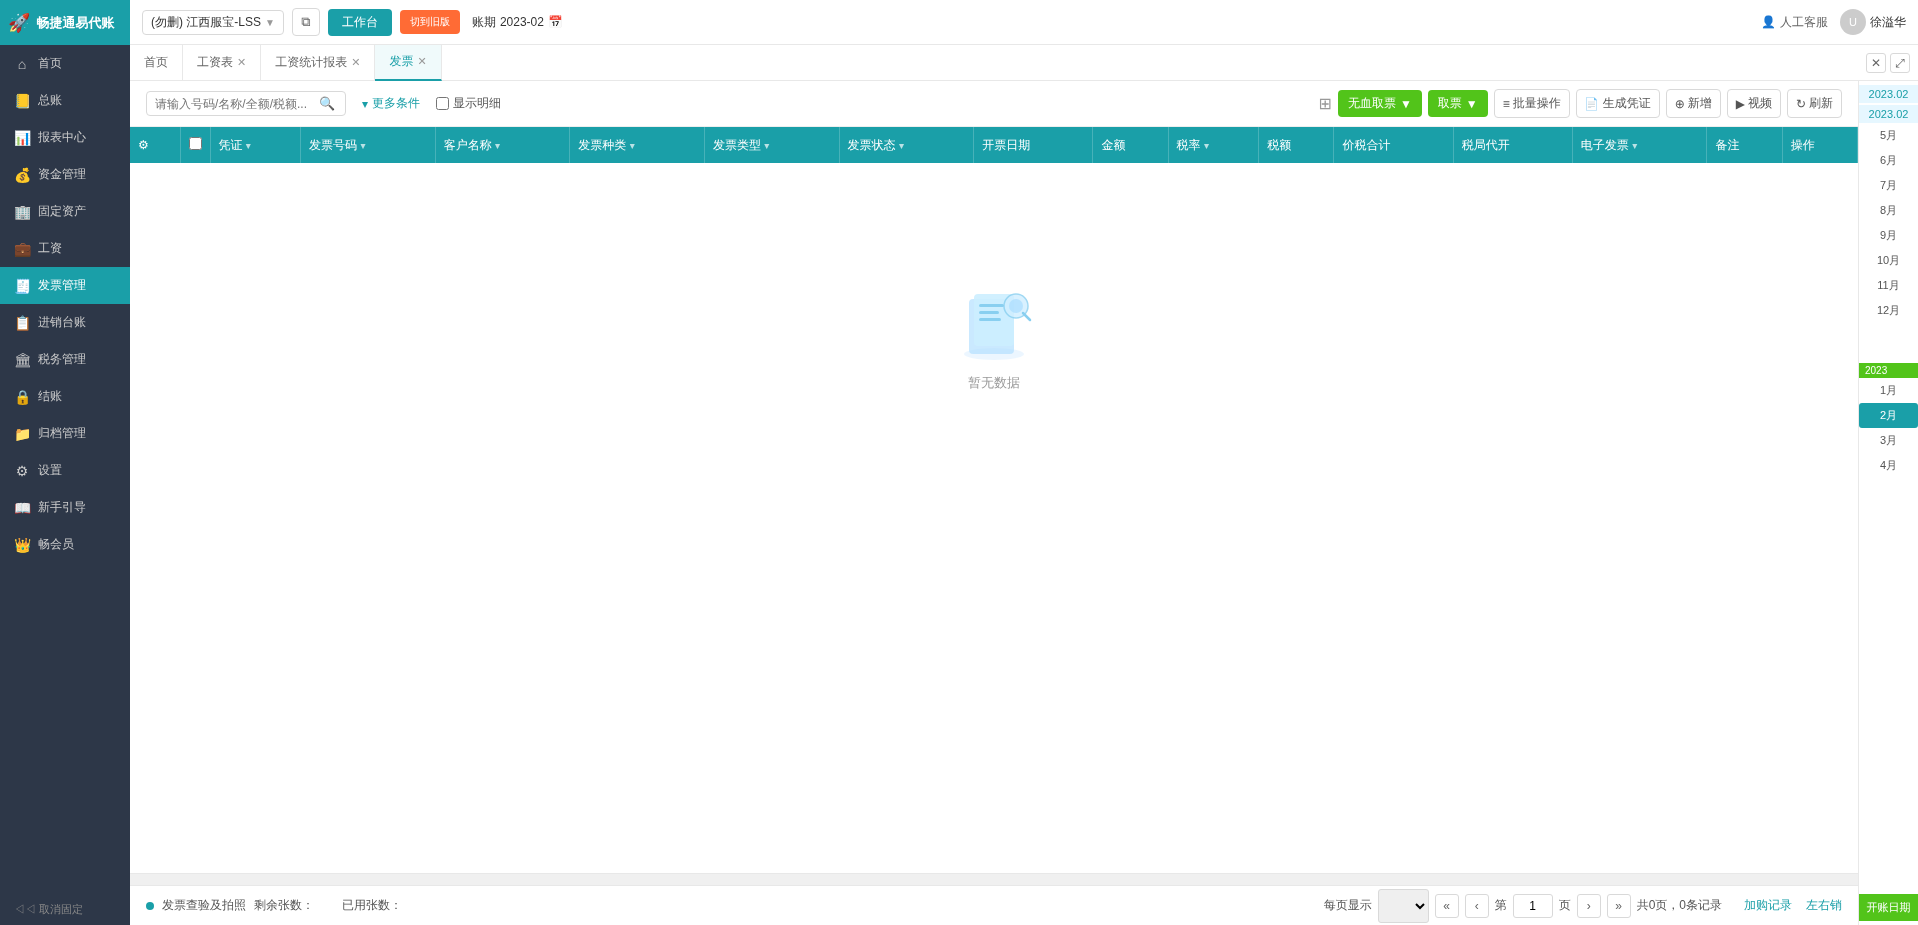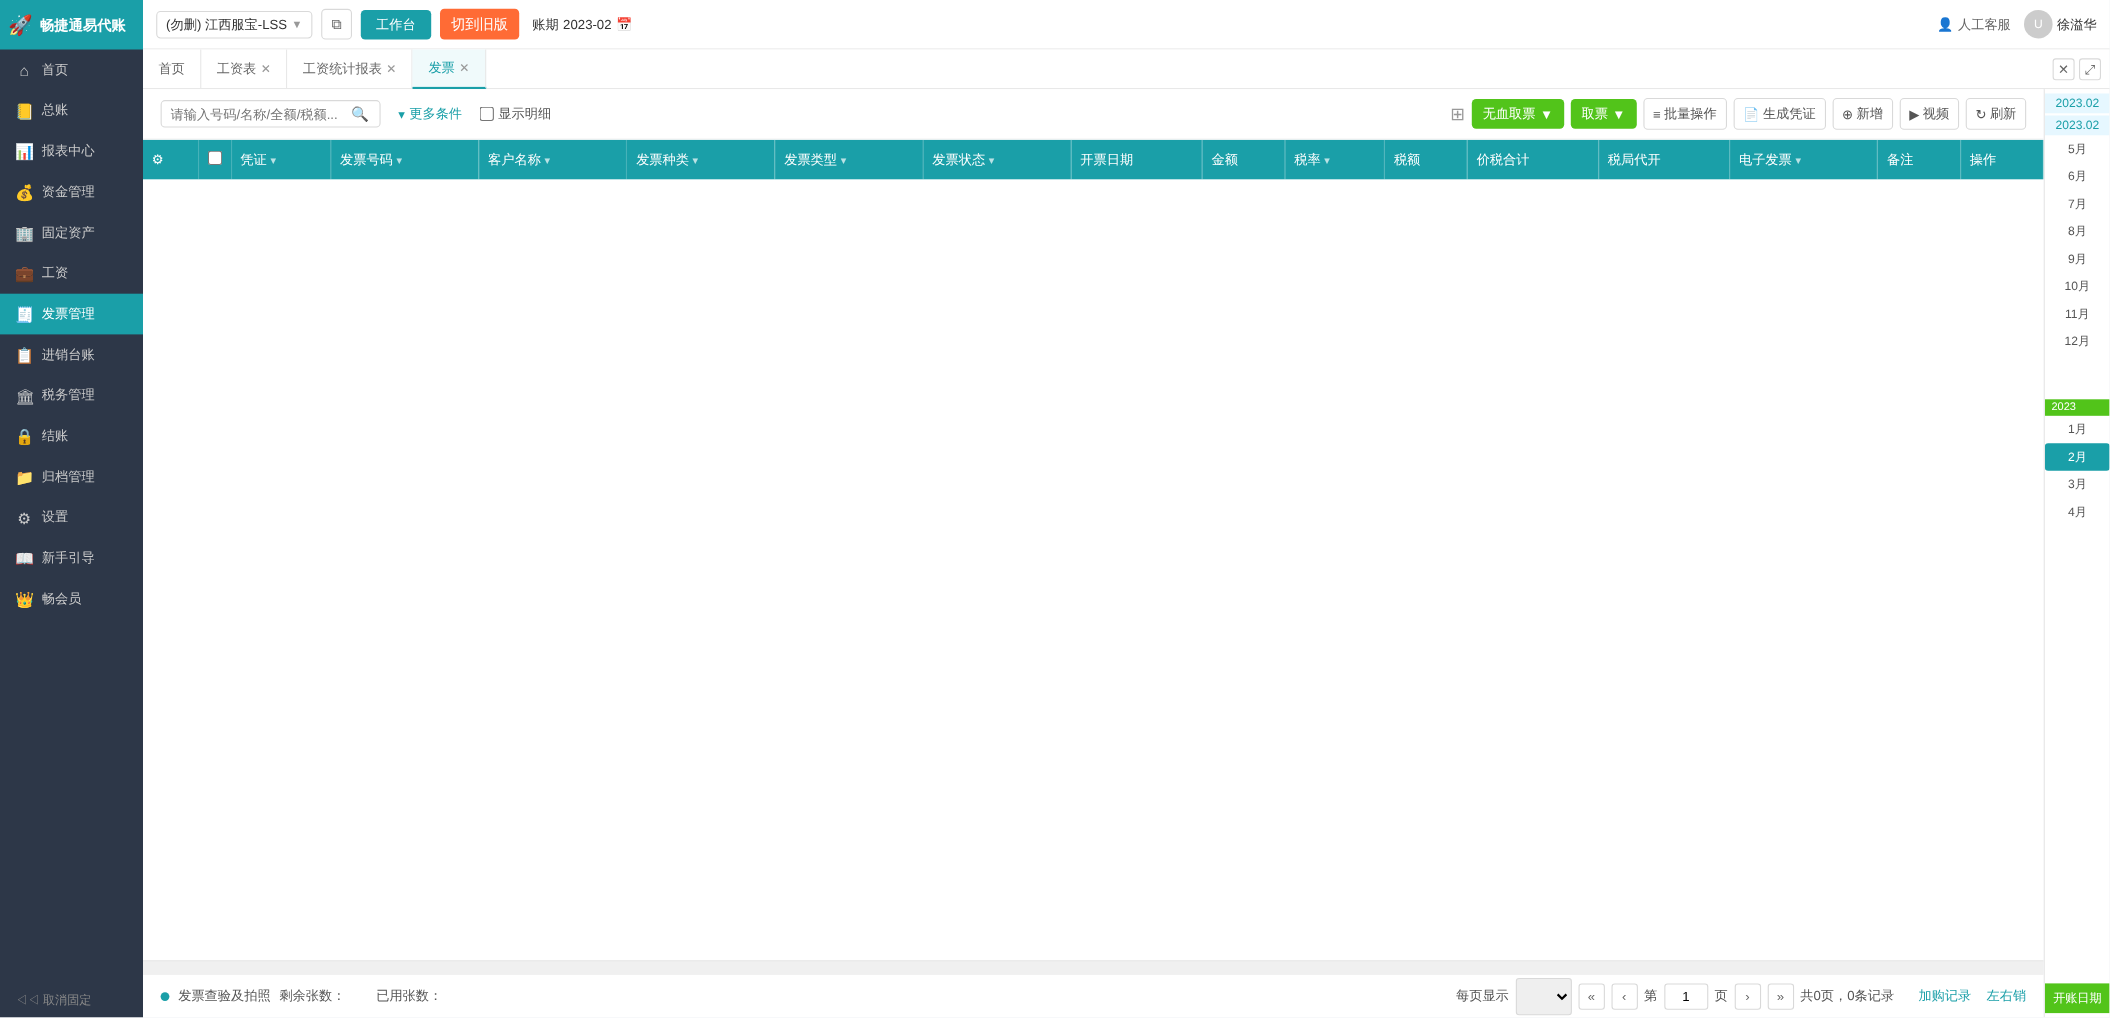--- a/index.html
+++ b/index.html
@@ -16,21 +16,21 @@
 
     
     .main { flex: 1; display: flex; flex-direction: column; overflow: hidden; }
 
     
     .topbar { background: #fff; height: 45px; display: flex; align-items: center; padding: 0 12px; gap: 8px; border-bottom: 1px solid #e8e8e8; flex-shrink: 0; }
     .topbar-company { display: flex; align-items: center; gap: 4px; border: 1px solid #d9d9d9; border-radius: 4px; padding: 3px 8px; font-size: 12px; color: #333; cursor: pointer; }
     .topbar-company .arrow { color: #999; font-size: 10px; }
     .topbar-copy-btn { width: 28px; height: 28px; border: 1px solid #d9d9d9; border-radius: 4px; display: flex; align-items: center; justify-content: center; cursor: pointer; color: #666; font-size: 13px; }
     .topbar-workbench { background: #1a9fa8; color: #fff; border: none; border-radius: 4px; padding: 5px 14px; font-size: 12px; cursor: pointer; }
-    .topbar-switch { background: #ff6b35; color: #fff; border: none; border-radius: 4px; padding: 5px 10px; font-size: 13px; cursor: pointer; }
+    .topbar-switch { background: #ff6b35; color: #fff; border: none; border-radius: 4px; padding: 5px 10px; font-size: 10px; cursor: pointer; }
     .topbar-period { display: flex; align-items: center; gap: 4px; font-size: 12px; color: #333; margin-left: 4px; }
     .topbar-right { margin-left: auto; display: flex; align-items: center; gap: 12px; }
     .topbar-service { display: flex; align-items: center; gap: 4px; color: #666; font-size: 12px; cursor: pointer; }
     .topbar-user { display: flex; align-items: center; gap: 4px; color: #333; font-size: 12px; cursor: pointer; }
     .user-avatar { width: 26px; height: 26px; border-radius: 50%; background: #ccc; display: flex; align-items: center; justify-content: center; font-size: 11px; color: #fff; }
 
     
     .tabbar { background: #fff; height: 36px; display: flex; align-items: center; padding: 0 0 0 0; border-bottom: 1px solid #e8e8e8; flex-shrink: 0; }
     .tab-item { display: flex; align-items: center; gap: 4px; padding: 0 14px; height: 36px; font-size: 12px; color: #666; cursor: pointer; border-right: 1px solid #e8e8e8; }
     .tab-item.active { color: #1a9fa8; border-bottom: 2px solid #1a9fa8; background: #f0fafb; }
@@ -332,20 +332,36 @@
               </th>
               <th>
                 <span>操作</span>
               </th>
             </tr>
           </thead>
           <tbody>
           </tbody>
         </table>
 
+        <div class="empty-state">
+          <div class="empty-icon">
+            <svg width="100" height="80" viewBox="0 0 100 80" xmlns="http://www.w3.org/2000/svg">
+              <ellipse cx="50" cy="70" rx="30" ry="6" fill="#e0f0ff" opacity="0.6"></ellipse>
+              <rect x="25" y="15" width="45" height="55" rx="4" fill="#b3e0ff" opacity="0.7"></rect>
+              <rect x="30" y="10" width="40" height="52" rx="4" fill="#cceeff" opacity="0.9"></rect>
+              <rect x="35" y="20" width="25" height="3" rx="1.5" fill="#89cff0"></rect>
+              <rect x="35" y="27" width="20" height="3" rx="1.5" fill="#89cff0"></rect>
+              <rect x="35" y="34" width="22" height="3" rx="1.5" fill="#89cff0"></rect>
+              <circle cx="72" cy="22" r="12" fill="#d0eeff" opacity="0.8" stroke="#89cff0" stroke-width="1.5"></circle>
+              <circle cx="72" cy="22" r="7" fill="#aaddff" opacity="0.7"></circle>
+              <line x1="79" y1="29" x2="86" y2="36" stroke="#89cff0" stroke-width="2.5" stroke-linecap="round"></line>
+            </svg>
+          </div>
+          <span class="empty-text">暂无数据</span>
+        </div>
       </div>
 
       <div class="scrollbar-area"></div>
 
       <div class="bottom-bar">
         <div class="bottom-left">
           <span class="dot-blue"></span>
           <span>发票查验及拍照</span>
           <span>剩余张数：</span>
           <span></span>

